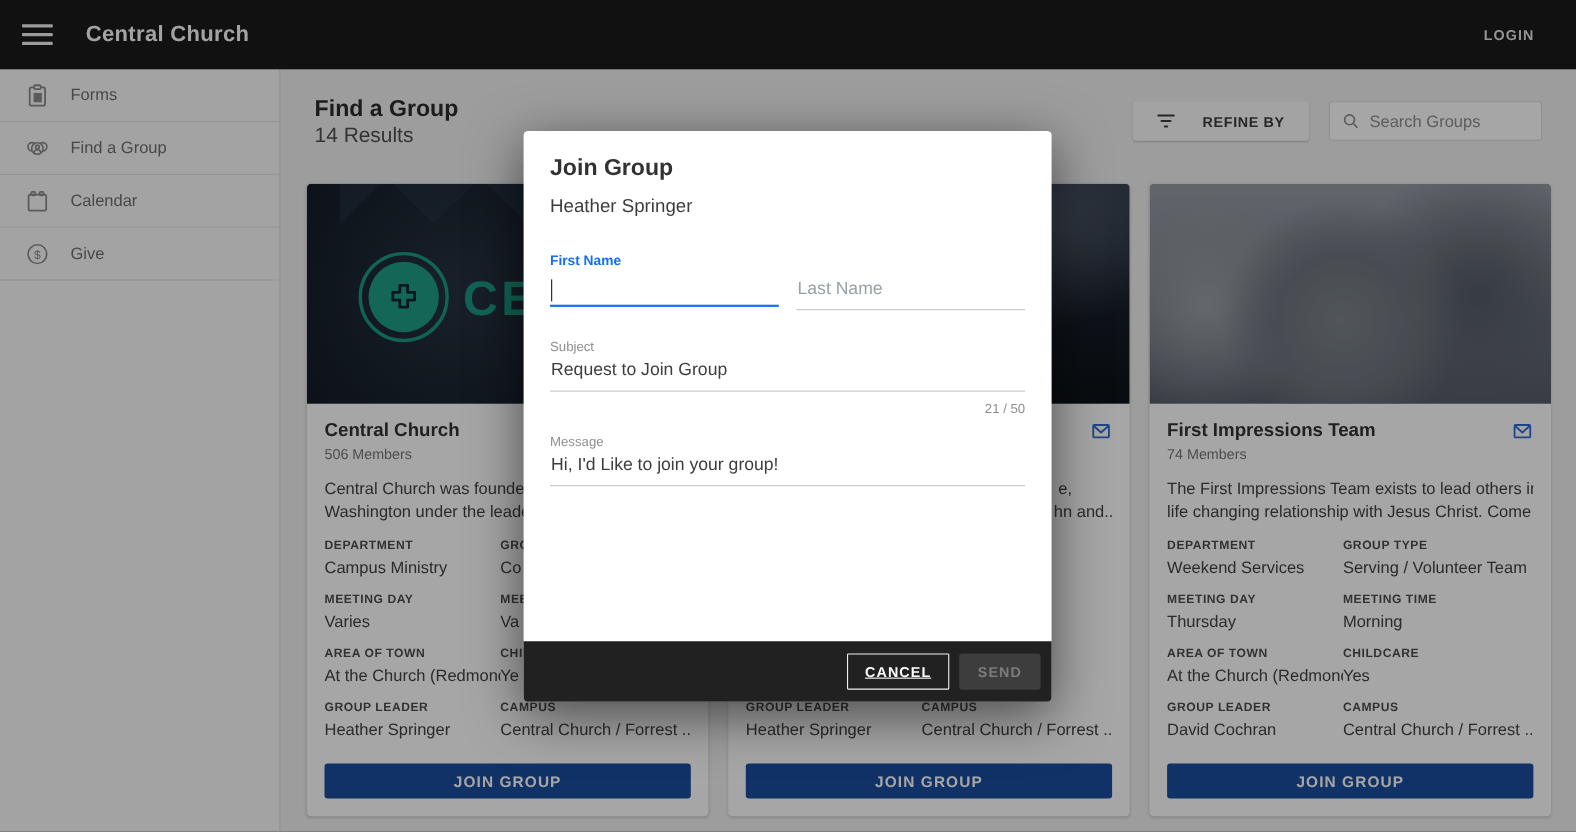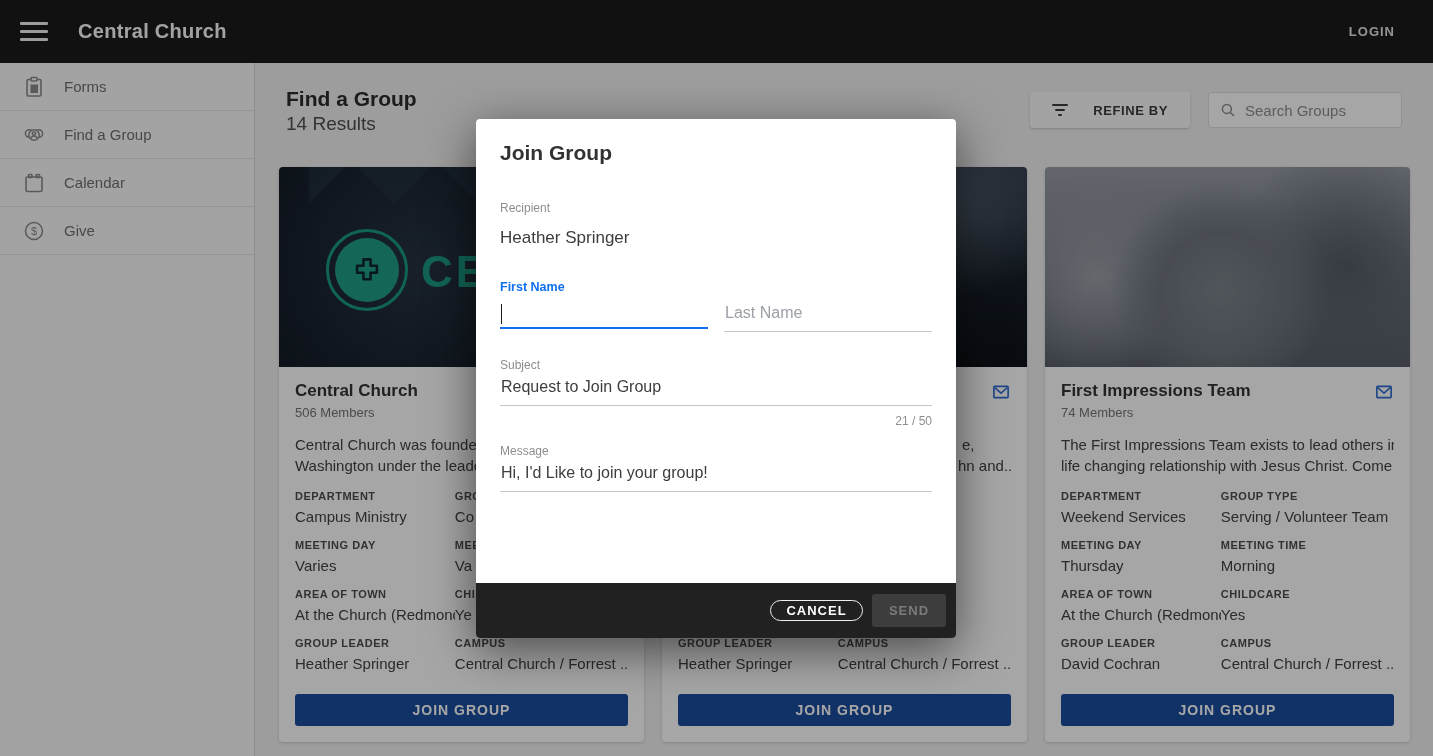--- a/index.html
+++ b/index.html
@@ -97,22 +97,22 @@
   .u-blue { border-bottom:2px solid #1170f0 !important; }
   .u-gray { border-bottom:1px solid #c6c6c6 !important; }
   .caret { position:absolute; left:1px; top:24px; height:20px; border-left:1.5px solid #1c1c1c; }
   .ln-pad { padding-top:18px; }
   .email-row { margin-top:28px; }
   .subject-row { margin-top:26px; }
   .counter { text-align:right; font-size:12px; color:#8e8e8e; margin-top:8px; }
   .message-row { margin-top:16px; }
   .modal-footer { height:55px; background:#212121; border-radius:0 0 4px 4px; display:flex;
                   align-items:center; justify-content:flex-end; gap:9px; padding-right:10px; }
-  .cancel-btn { width:93px; height:21px; background:transparent; border:1px solid #efefef; border-radius:13px;
-                color:#fff; font-family:inherit; font-size:13px; font-weight:bold; letter-spacing:1px; cursor:pointer; }
+  .cancel-btn { width:93px; height:33px; background:transparent; border:1px solid #efefef; border-radius:1px;
+                color:#fff; font-family:inherit; font-size:13px; font-weight:bold; letter-spacing:1px; cursor:pointer;text-decoration:underline; }
   .send-btn { width:74px; height:33px; background:#3d3d3d; border:none; border-radius:3px;
               color:#7b7b7b; font-family:inherit; font-size:13px; font-weight:bold; letter-spacing:1px; cursor:default; }
 </style>
 </head>
 <body>
 
 <div class="screen">
 
   <div class="header">
     <div class="hamburger">
@@ -397,21 +397,20 @@
 
     </div>
   </div>
 
   <div class="backdrop"></div>
 
   <div class="modal">
     <div class="modal-body">
       <div class="modal-title">Join Group</div>
 
-      <div class="m-label recipient-label">Recipient</div>
       <div class="recipient-value">Heather Springer</div>
 
       <div class="name-row">
         <div class="field">
           <div class="fn-label">First Name</div>
           <input type="text" class="u-blue" value="" style="">
           <span class="caret"></span>
         </div>
         <div class="field ln-pad">
           <input type="text" class="u-gray" placeholder="Last Name" style="">

